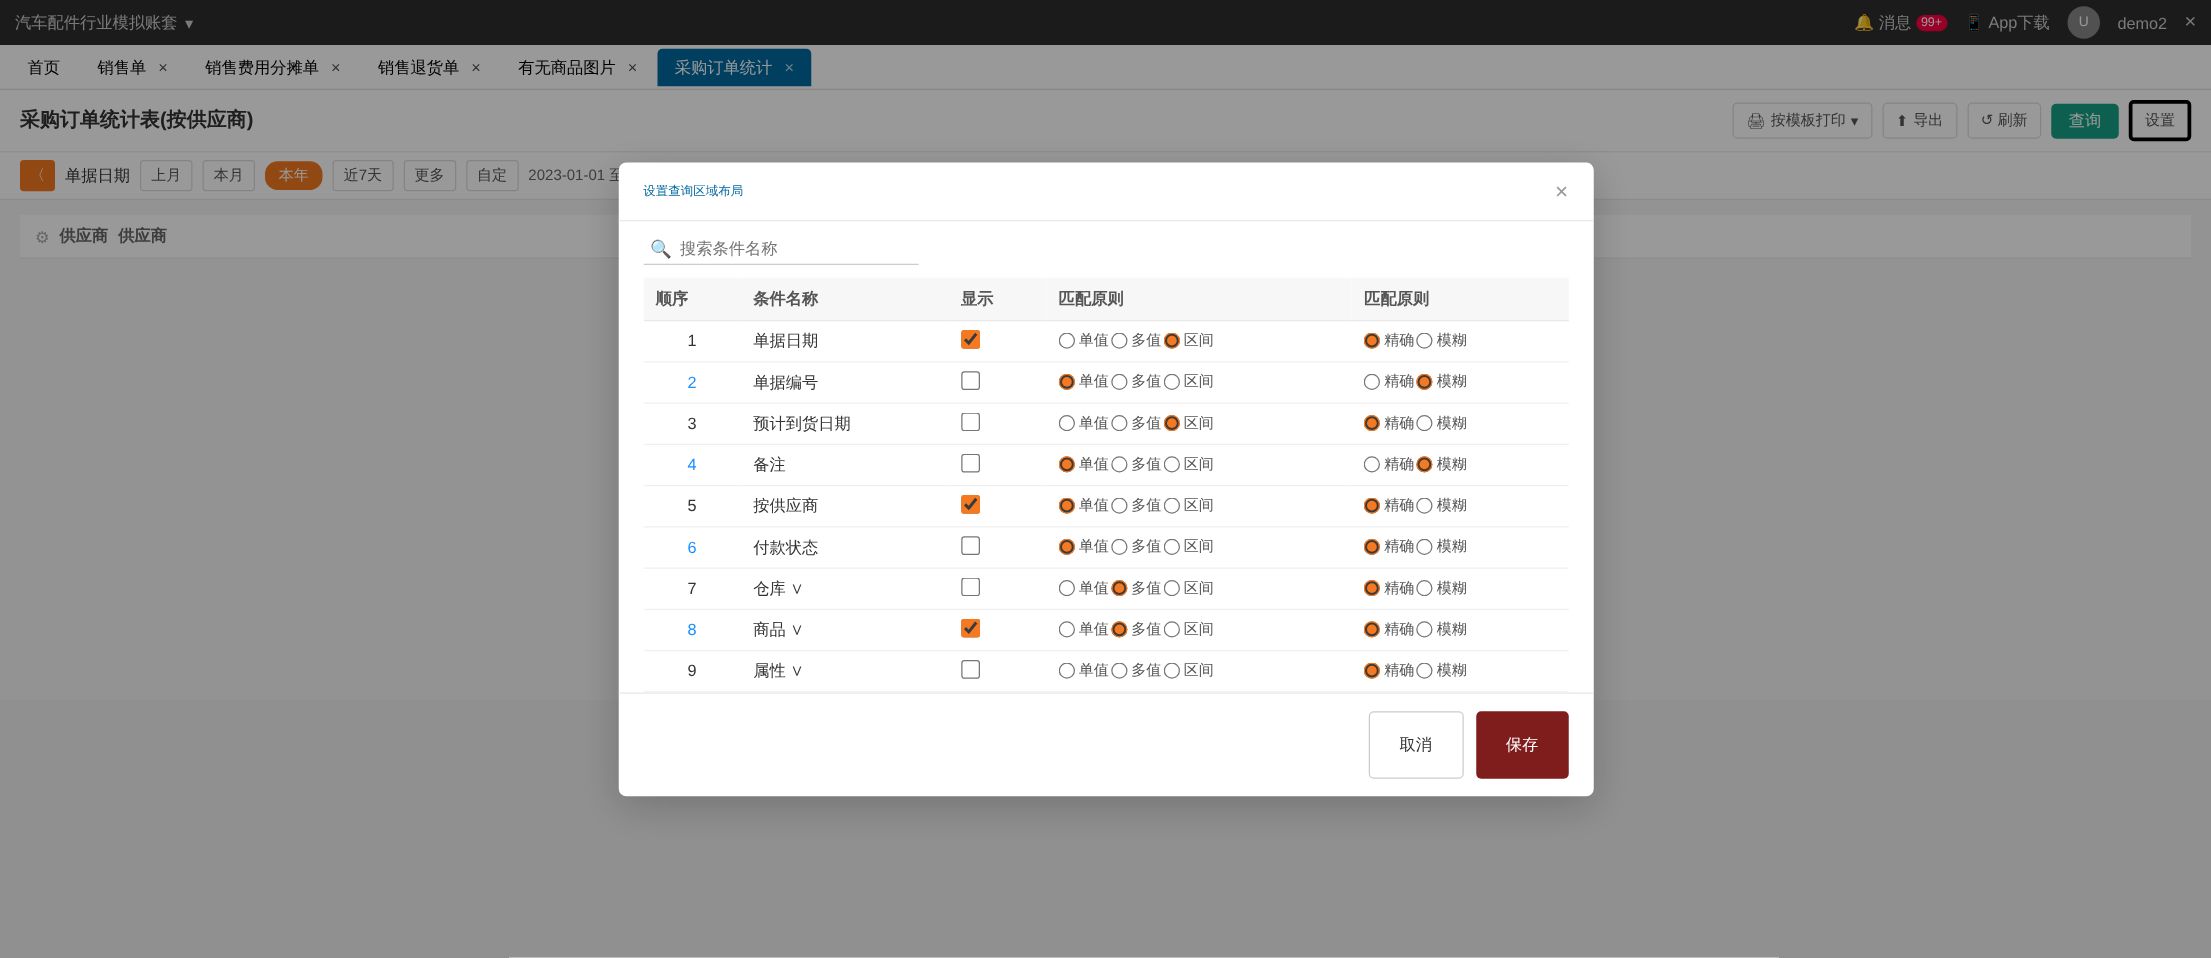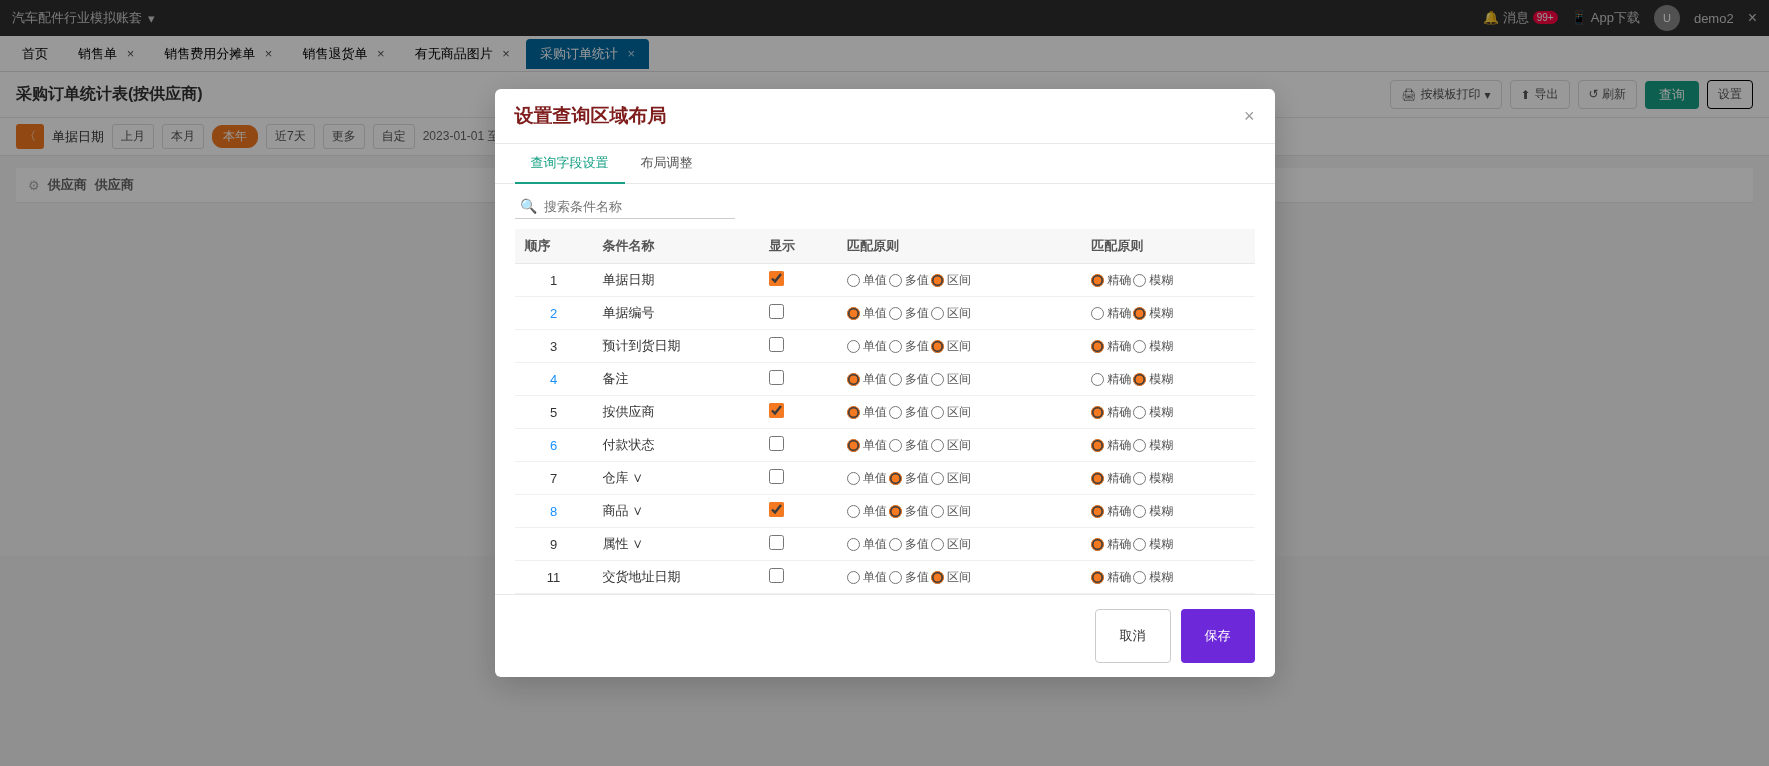--- a/index.html
+++ b/index.html
@@ -53,21 +53,21 @@
       align-items: center;
       justify-content: space-between;
       border-bottom: 1px solid #e8e8e8;
     }
     .page-title { font-size: 16px; font-weight: bold; color: #333; }
     .page-actions { display: flex; align-items: center; gap: 8px; }
     .btn-print { border: 1px solid #ddd; background: #fff; padding: 5px 10px; border-radius: 4px; cursor: pointer; font-size: 12px; color: #555; display: flex; align-items: center; gap: 4px; }
     .btn-export { border: 1px solid #ddd; background: #fff; padding: 5px 10px; border-radius: 4px; cursor: pointer; font-size: 12px; color: #555; display: flex; align-items: center; gap: 4px; }
     .btn-refresh { border: 1px solid #ddd; background: #fff; padding: 5px 10px; border-radius: 4px; cursor: pointer; font-size: 12px; color: #555; }
     .btn-query { background: #17a085; color: #fff; border: none; padding: 5px 14px; border-radius: 4px; cursor: pointer; font-size: 13px; }
-    .btn-settings2 { background: #fff; border: 1px solid #000000; color: #555; padding: 5px 10px; border-radius: 4px; cursor: pointer; font-size: 12px; }
+    .btn-settings2 { background: #fff; border: 3px solid #000000; color: #555; padding: 5px 10px; border-radius: 4px; cursor: pointer; font-size: 12px; }
 
     
     .filter-bar {
       background: #fff;
       padding: 6px 16px;
       display: flex;
       align-items: center;
       gap: 8px;
       border-bottom: 1px solid #e8e8e8;
     }
@@ -115,21 +115,21 @@
       box-shadow: 0 8px 32px rgba(0,0,0,0.2);
       position: relative;
     }
     .dialog-header {
       padding: 14px 20px;
       border-bottom: 1px solid #e8e8e8;
       display: flex;
       align-items: center;
       justify-content: space-between;
     }
-    .dialog-title { font-size: 19px; font-weight: bold; color: #7f1d1d; }
+    .dialog-title { font-size: 10px; font-weight: normal; color: #0369a1; }
     .dialog-close { background: none; border: none; font-size: 18px; color: #999; cursor: pointer; line-height: 1; }
 
     
     .dialog-tabs {
       display: flex;
       padding: 0 20px;
       border-bottom: 1px solid #e8e8e8;
       gap: 0;
     }
     .dialog-tab {
@@ -214,21 +214,21 @@
       display: flex;
       justify-content: flex-end;
       gap: 10px;
       border-top: 1px solid #e8e8e8;
     }
     .btn-cancel {
       border: 1px solid #ccc; background: #fff; padding: 7px 24px;
       border-radius: 4px; cursor: pointer; font-size: 13px; color: #333;
     }
     .btn-save {
-      border: none; background: #6d28d9; color: #fff; padding: 18px 24px;
+      border: none; background: #7f1d1d; color: #fff; padding: 18px 24px;
       border-radius: 4px; cursor: pointer; font-size: 13px;
     }
 
     
     .dialog-table-wrap::-webkit-scrollbar { width: 6px; }
     .dialog-table-wrap::-webkit-scrollbar-thumb { background: #ccc; border-radius: 3px; }
     .dialog-table-wrap::-webkit-scrollbar-track { background: #f5f5f5; }
   </style>
 </head>
 <body>
@@ -324,28 +324,20 @@
 </div>
 
 <div class="overlay">
   <div class="dialog">
 
     <div class="dialog-header">
       <span class="dialog-title">设置查询区域布局</span>
       <button class="dialog-close">×</button>
     </div>
 
-    <div class="dialog-tabs">
-      <div class="dialog-tab active">
-        <span>查询字段设置</span>
-      </div>
-      <div class="dialog-tab">
-        <span>布局调整</span>
-      </div>
-    </div>
 
     <div class="dialog-search">
       <div class="search-input-wrap">
         <span class="search-icon-small">🔍</span>
         <input type="text" placeholder="搜索条件名称" style="">
       </div>
     </div>
 
     <div class="dialog-table-wrap">
       <table class="dialog-table">
@@ -514,38 +506,20 @@
                   <label><input type="radio" name="type_8" style="">区间</label>
                 </div>
               </td>
               <td>
                 <div class="radio-group">
                   <label><input type="radio" name="match_8" checked="" style="">精确</label>
                   <label><input type="radio" name="match_8" style="">模糊</label>
                 </div>
               </td>
             </tr>
-            <tr>
-              <td class="td-order">11</td>
-              <td>交货地址日期</td>
-              <td><input type="checkbox" class="cb" style=""></td>
-              <td>
-                <div class="radio-group">
-                  <label><input type="radio" name="type_10" style="">单值</label>
-                  <label><input type="radio" name="type_10" style="">多值</label>
-                  <label><input type="radio" name="type_10" checked="" style="">区间</label>
-                </div>
-              </td>
-              <td>
-                <div class="radio-group">
-                  <label><input type="radio" name="match_10" checked="" style="">精确</label>
-                  <label><input type="radio" name="match_10" style="">模糊</label>
-                </div>
-              </td>
-            </tr>
           </tbody>
       </table>
     </div>
 
     <div class="dialog-footer">
       <button class="btn-cancel">取消</button>
       <button class="btn-save">保存</button>
     </div>
   </div>
 </div>

